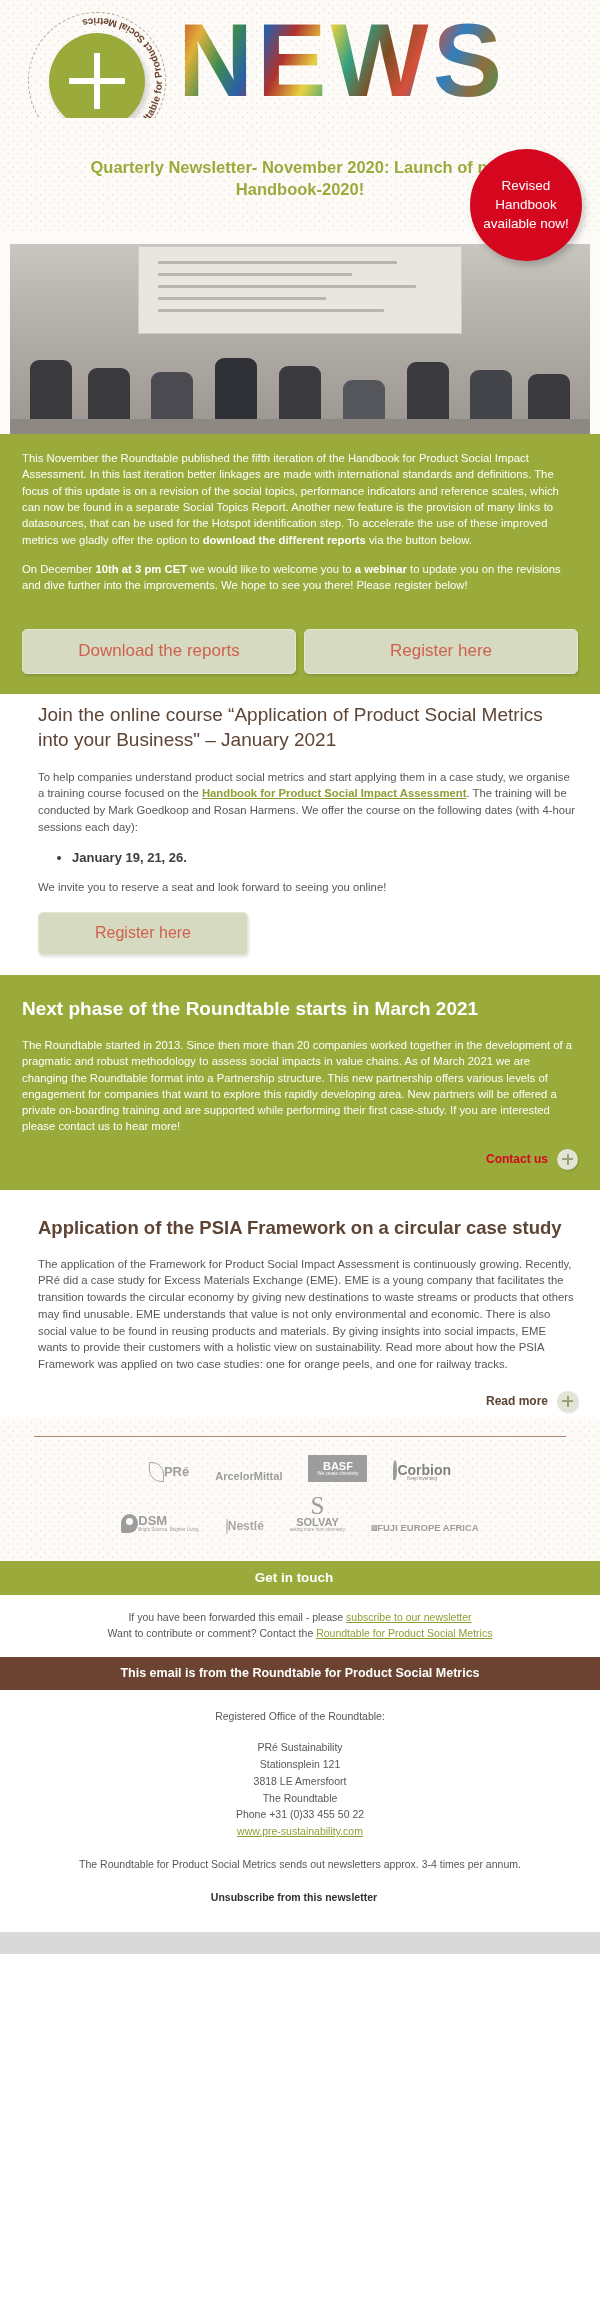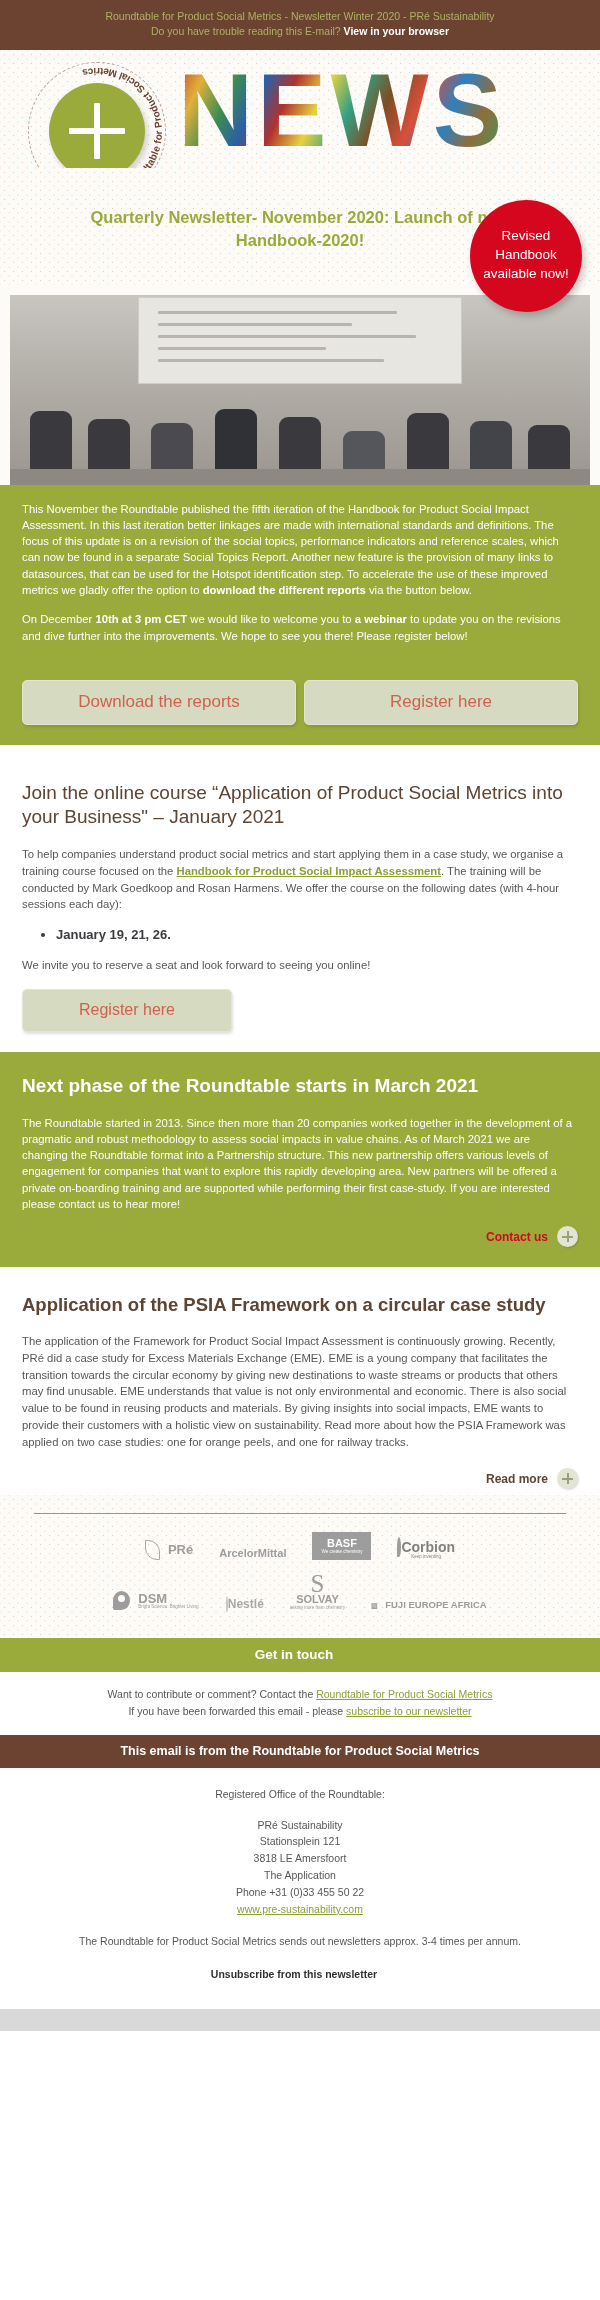--- a/index.html
+++ b/index.html
@@ -253,21 +253,22 @@
     padding: 11px 4px 12px 4px;
     box-shadow: 1px 2px 3px rgba(0,0,0,0.13);
     cursor: pointer;
     text-decoration: none;
     display: block;
   }
 
   
   .white-section {
     background: #ffffff;
-    padding: 36px 22px 20px 22px;
+    padding: 9px 22px 20px 22px;
+    margin-left: 16px;
   }
   .white-section h2 {
     margin: 0 0 16px 0;
     font-size: 19px;
     line-height: 1.3;
     color: #5d4433;
     font-weight: normal;
   }
   .white-section h2.bold { font-weight: bold; font-size: 18.5px; }
   .white-section p {
@@ -370,21 +371,21 @@
     gap: 26px;
     margin-bottom: 14px;
     filter: grayscale(100%);
   }
   .brand {
     color: #8d8d8d;
     font-size: 13px;
     font-weight: bold;
     display: flex;
     align-items: center;
-    gap: 8px;
+    gap: 0;
     opacity: 0.85;
     text-align: center;
     line-height: 1.05;
   }
   .brand small { font-size: 4.5px; font-weight: normal; display: block; }
   .leaf-mark {
     width: 13px; height: 18px;
     border: 1.6px solid #9a9a9a;
     border-radius: 0 12px 0 12px;
   }
@@ -493,24 +494,20 @@
   .tail {
     height: 22px;
     background: #d9d9d9;
   }
 </style>
 </head>
 <body>
 
 <div class="page">
 
-  <div class="preheader">
-    <div class="line1">Roundtable for Product Social Metrics - Newsletter Winter 2020 - PRé Sustainability</div>
-    <div class="line2"><span>Do you have trouble reading this E-mail? </span><a class="view-browser" href="#">View in your browser</a></div>
-  </div>
 
   <div class="hero">
     <div class="logo-wrap">
       <div class="logo-dashed"></div>
       <div class="logo-circle"></div>
       <div class="logo-plus-h"></div>
       <div class="logo-plus-v"></div>
       <svg class="logo-arc-text" viewBox="0 0 152 152">
         <defs>
           <path id="ringpath" d="M 12,76 A 64,64 0 1 0 140,76 A 64,64 0 1 0 12,76"></path>
@@ -635,33 +632,33 @@
       <div class="brand" style="display:block;font-size:11px"><span class="solvay-s">S</span><span style="display:block">SOLVAY</span><small>asking more from chemistry</small></div>
       <div class="brand" style="font-size:9.5px">
           <span class="fuji-mark">▨</span>
           <span>FUJI EUROPE AFRICA</span>
         </div>
     </div>
   </div>
 
   <div class="band-green">Get in touch</div>
   <div class="contact-note">
+    <div><span>If you have been forwarded this email - please </span><a class="greenlink-plain" href="#" style="color:#8e9e36;text-decoration:underline;font-weight:normal">subscribe to our newsletter</a></div>
     <div><span>Want to contribute or comment? Contact the </span><a class="greenlink-plain" href="#" style="color:#8e9e36;text-decoration:underline;font-weight:normal">Roundtable for Product Social Metrics</a></div>
-    <div><span>If you have been forwarded this email - please </span><a class="greenlink-plain" href="#" style="color:#8e9e36;text-decoration:underline;font-weight:normal">subscribe to our newsletter</a></div>
   </div>
 
   <div class="band-brown">This email is from the Roundtable for Product Social Metrics</div>
 
   <div class="footer">
     <div>Registered Office of the Roundtable:</div>
     <div class="addr">
       <div>PRé Sustainability</div>
       <div>Stationsplein 121</div>
       <div>3818 LE Amersfoort</div>
-      <div>The Application</div>
+      <div>The Roundtable</div>
       <div>Phone +31 (0)33 455 50 22</div>
       <a href="#" class="greenlink-plain" style="color:#8e9e36;text-decoration:underline;font-weight:normal">www.pre-sustainability.com</a>
     </div>
     <div class="freq">The Roundtable for Product Social Metrics sends out newsletters approx. 3-4 times per annum.</div>
     <a href="#" class="unsub">Unsubscribe from this newsletter</a>
   </div>
 
   <div class="tail"></div>
 </div>
 

